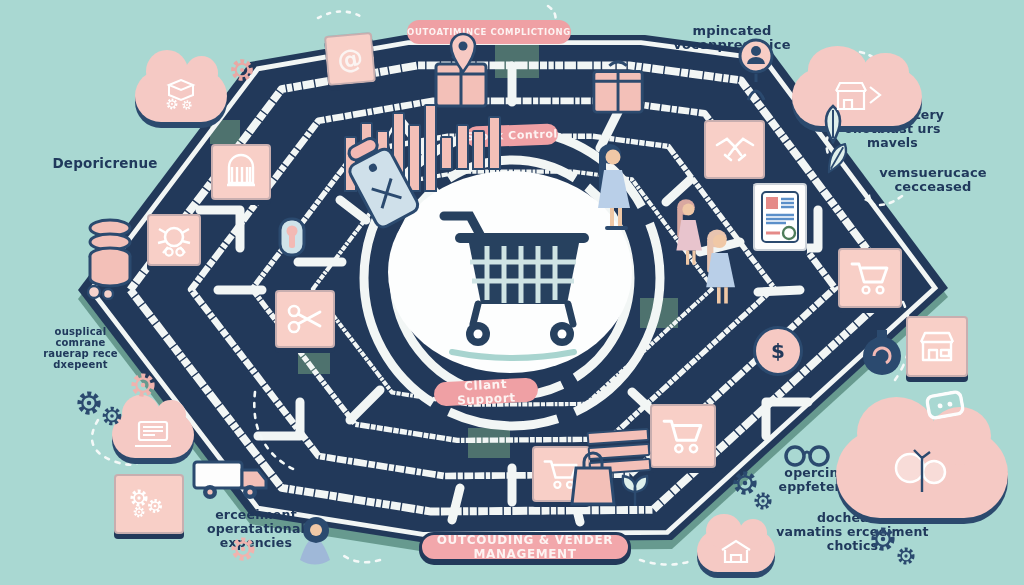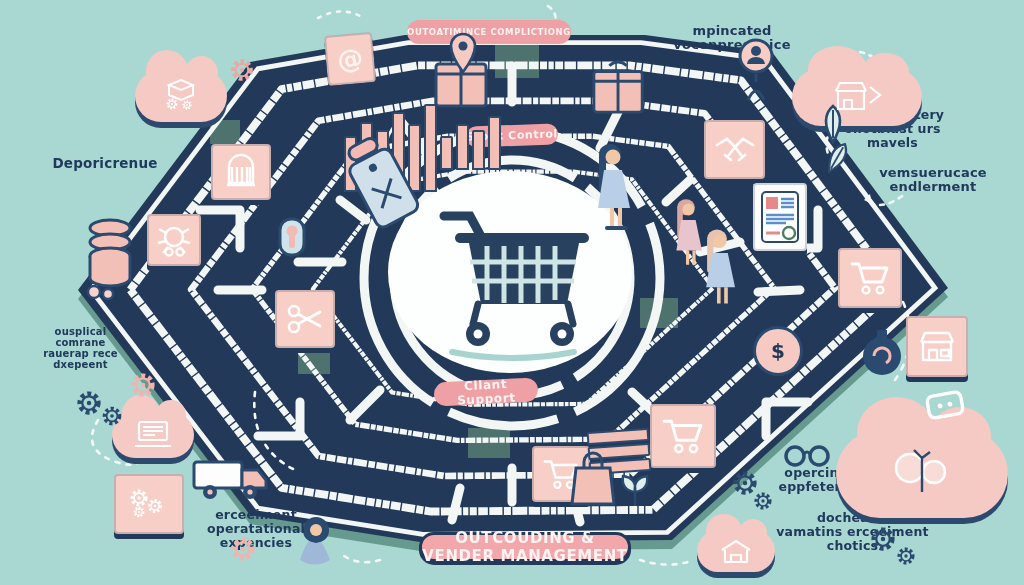--- a/index.html
+++ b/index.html
@@ -165,34 +165,34 @@
 vocenpresenice</div>
   <div class="lbl" style="left:40px;top:156px;width:130px;font-size:13.5px">Deporicrenue</div>
   <div class="lbl" style="left:28px;top:326px;width:105px;font-size:10px">ousplical
 comrane
 rauerap rece
 dxepeent</div>
   <div class="lbl" style="left:840px;top:108px;width:105px;font-size:12.5px">Online restery
 ollotblast urs
 mavels</div>
   <div class="lbl" style="left:858px;top:166px;width:150px;font-size:13px">vemsuerucace
-endlerment</div>
+cecceased</div>
   <div class="lbl" style="left:196px;top:508px;width:120px;font-size:12.5px">erceeiment
 operatational
 expencies</div>
   <div class="lbl" style="left:768px;top:466px;width:100px;font-size:12.5px">opercinal
 eppfetents</div>
   <div class="lbl" style="left:775px;top:511px;width:155px;font-size:12.5px">docheaful
 vamatins erceeiment
 chotics</div>
 
   <div class="banner" style="left:407px;top:20px;width:164px;height:24px;font-size:8.5px">OUTOATIMINCE COMPLICTIONG</div>
   <div class="banner" style="left:466px;top:125px;width:92px;height:21px;font-size:11px;transform:rotate(-2deg)">Stock Control</div>
   <div class="banner" style="left:434px;top:380px;width:104px;height:24px;font-size:12px;transform:rotate(-3deg)">Cllant Support</div>
-  <div class="banner outlined" style="left:419px;top:532px;width:206px;height:24px;font-size:15px">OUTCOUDING &amp; VENDER MANAGEMENT</div>
+  <div class="banner outlined" style="left:419px;top:532px;width:206px;height:24px;font-size:12px">OUTCOUDING &amp; VENDER MANAGEMENT</div>
 
   <div class="sq" style="left:211px;top:144px;width:56px;height:52px">
     <svg width="34" height="38" viewBox="0 0 34 38">
       <path d="M5,14 a12,12 0 0 1 24,0 v16 h-24 z M8,14 v16 M13,14 v16 M18,14 v16 M23,14 v16 M26,14 v16 M3,32 h28" stroke="#fff" stroke-width="2.4" fill="none"></path>
     </svg>
   </div>
   <div class="sq" style="left:147px;top:214px;width:50px;height:48px">
     <svg width="36" height="34" viewBox="0 0 36 34">
       <circle cx="18" cy="14" r="9" fill="none" stroke="#fff" stroke-width="2.6"></circle>
       <path d="M10,10 l-7,-4 M10,18 l-8,2 M12,24 l-5,6 M26,10 l7,-4 M26,18 l8,2 M24,24 l5,6" stroke="#fff" stroke-width="2.4" fill="none"></path>

